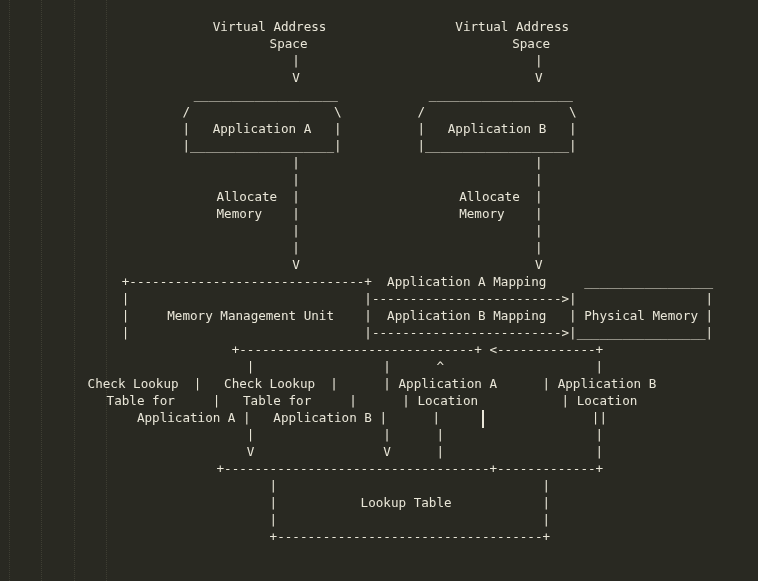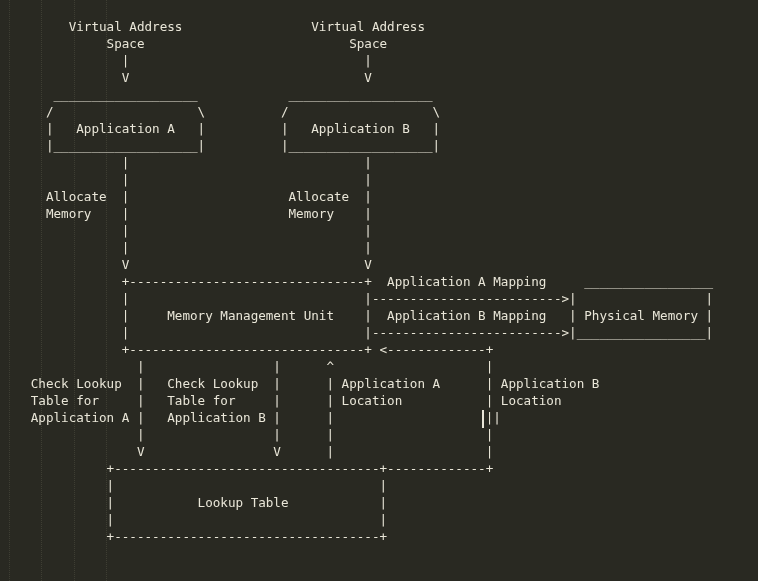--- a/index.html
+++ b/index.html
@@ -1,21 +1,21 @@
 <!DOCTYPE html>
 <html style="--bg: #292922; --text: #e9e6d8; --guide: #3e3e33; --caret: #e9e6d8;"><head>
 <meta charset="utf-8">
 <style>
   :root {
     --bg: #292922;
     --text: #e9e6d8;
     --guide: #3e3e33;
     --caret: #e9e6d8;
   }
-  * { margin: 0; padding: 0; box-sizing: border-box; }
+  * { margin: 0; padding: 0; box-sizing: border-box; text-align: center; }
   html, body { width: 758px; height: 581px; overflow: hidden; }
   body { background: var(--bg); }
   .canvas {
     position: relative;
     width: 758px;
     height: 581px;
     background: var(--bg);
   }
   .guide {
     position: absolute;

